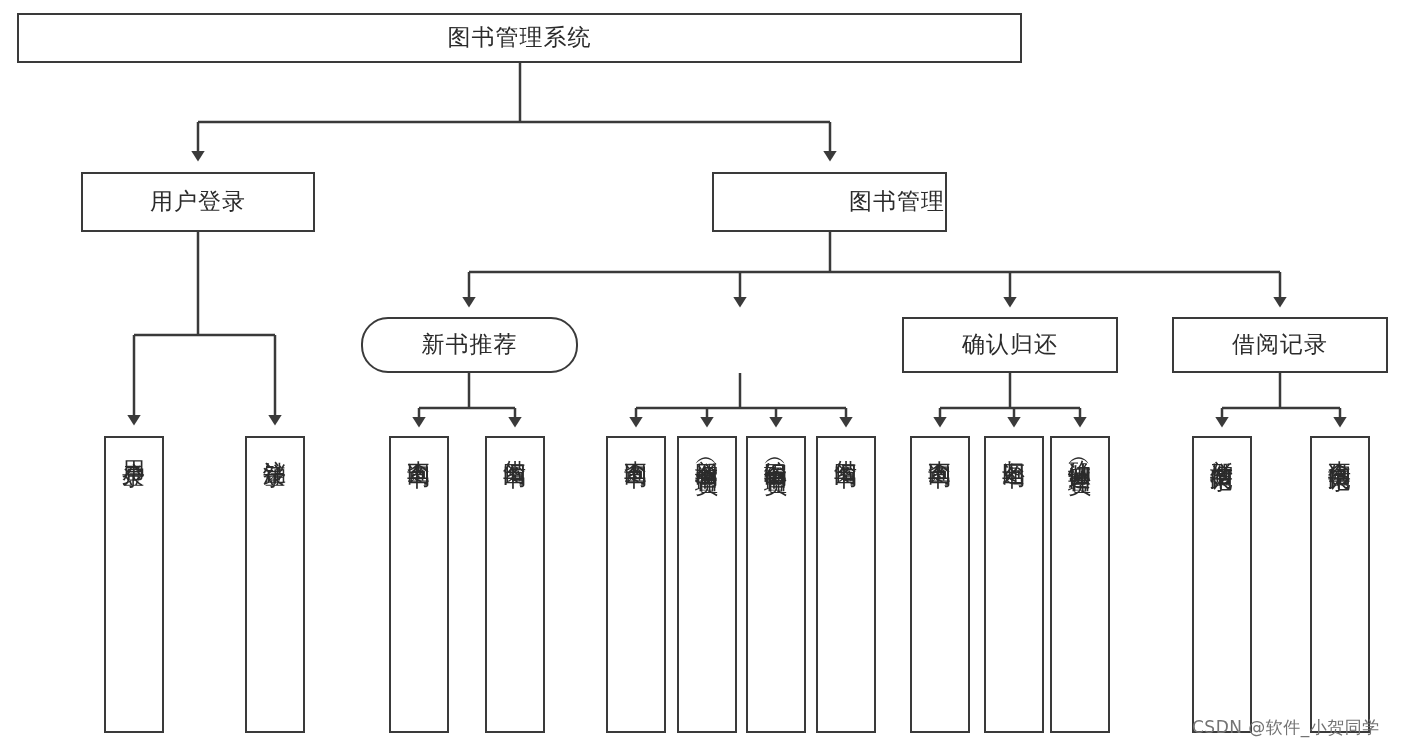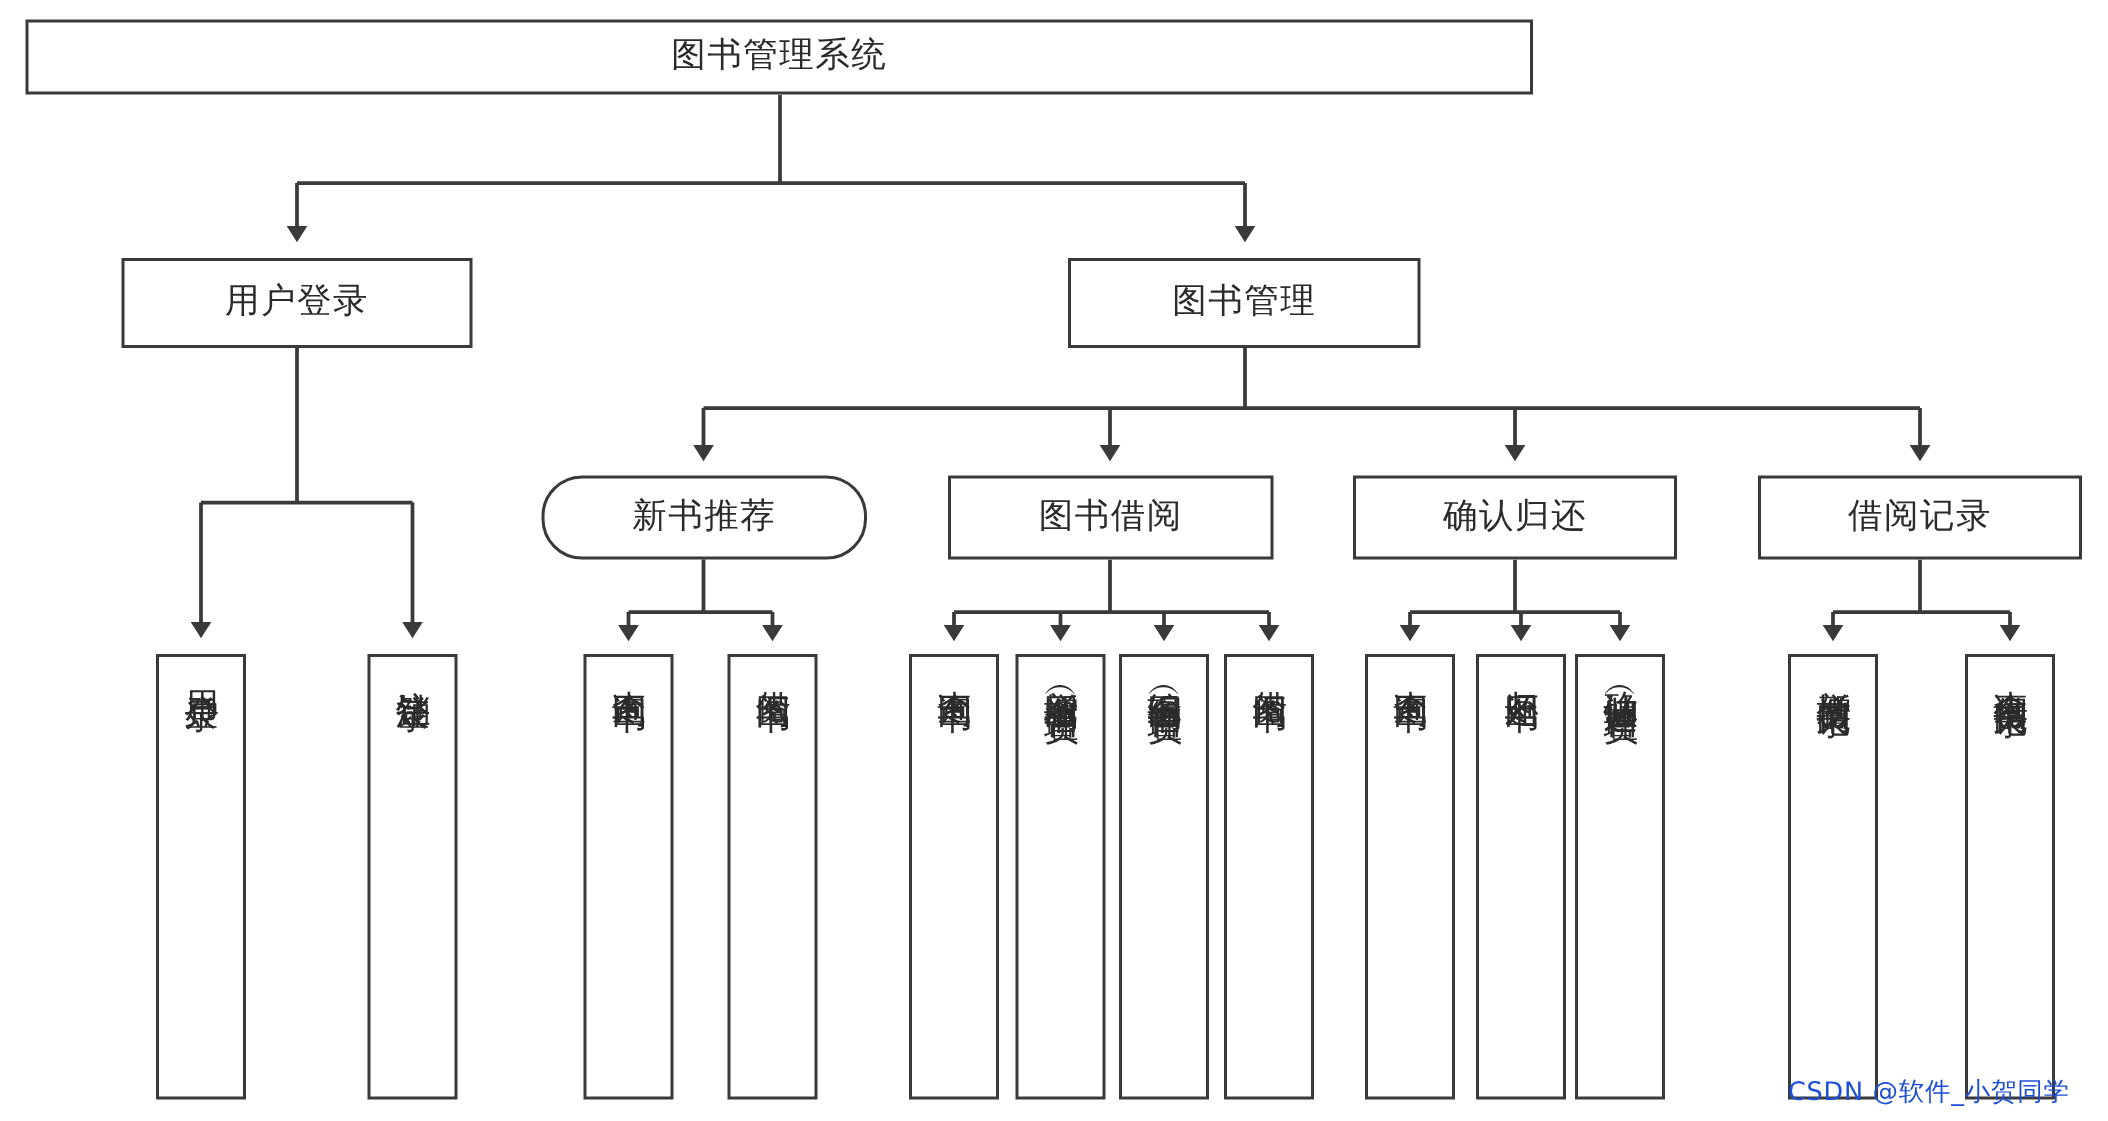--- a/index.html
+++ b/index.html
@@ -61,21 +61,21 @@
     writing-mode: vertical-rl;
     text-orientation: upright;
     font-size: 23px;
     line-height: 1.05;
     letter-spacing: 2px;
     -webkit-writing-mode: vertical-rl;
   }
   .watermark {
     position: absolute;
     font-size: 17px;
-    color: #1d4ed8;
+    color: #737373;
     letter-spacing: 0.5px;
     z-index: 5;
     white-space: nowrap;
     font-family: "DejaVu Sans", "Liberation Sans", sans-serif;
   }
 </style>
 </head>
 <body>
 
 <div id="canvas">
@@ -130,29 +130,26 @@
     </g>
   </svg>
 
   <div class="node root horizontal" style="left: 17px; top: 13px; width: 1005px; height: 50px;">
     <span class="label">图书管理系统</span>
   </div>
 
   <div class="node horizontal" style="left: 81px; top: 172px; width: 234px; height: 60px;">
     <span class="label">用户登录</span>
   </div>
-  <div class="node horizontal" style="left: 712px; top: 172px; width: 235px; height: 60px;">
+  <div class="node horizontal" style="left: 712px; top: 172px; width: 235px; height: 60px; justify-content: flex-end;">
     <span class="label">图书管理</span>
   </div>
 
   <div class="node horizontal" style="left: 361px; top: 317px; width: 217px; height: 56px; border-radius: 27px;">
     <span class="label">新书推荐</span>
-  </div>
-  <div class="node horizontal" style="left: 632px; top: 317px; width: 217px; height: 56px;">
-    <span class="label">图书借阅</span>
   </div>
   <div class="node horizontal" style="left: 902px; top: 317px; width: 216px; height: 56px;">
     <span class="label">确认归还</span>
   </div>
   <div class="node horizontal" style="left: 1172px; top: 317px; width: 216px; height: 56px;">
     <span class="label">借阅记录</span>
   </div>
 
   <div class="node vertical" style="left: 104px; top: 436px; width: 60px; height: 297px;">
     <span class="label">用户登录</span>

